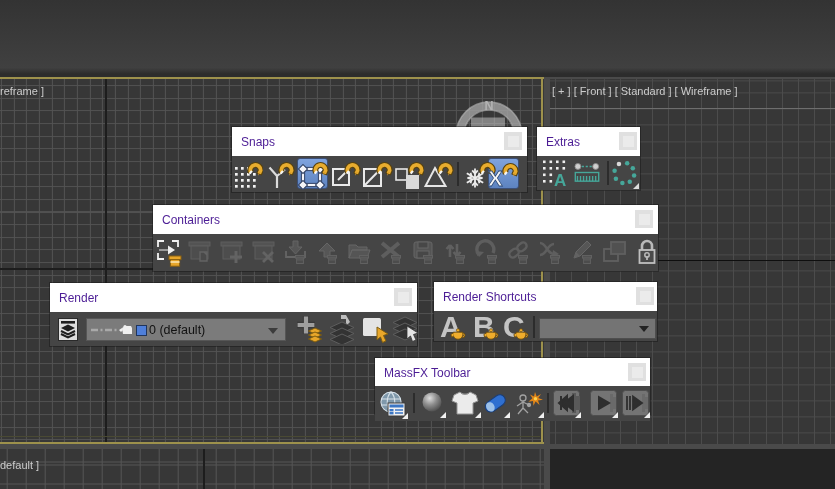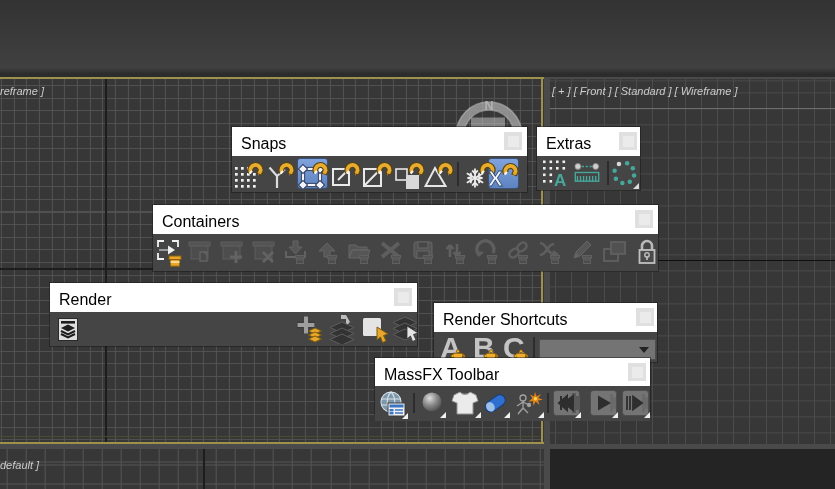--- a/index.html
+++ b/index.html
@@ -26,25 +26,25 @@
       repeating-linear-gradient(to right,#555555 0 1px,transparent 1px 19.03px),
       repeating-linear-gradient(to bottom,#555555 0 1px,transparent 1px 19.03px);
     background-position:6.7px 15.5px;}
   #vpBR{left:549.5px;top:448.5px;width:285.5px;height:41px;background:#242424;}
   .axisv{width:2px;background:#1d1d1d;}
   .axish{height:2px;background:#1d1d1d;}
   
   .yb{background:#9d914c;}
   
   .split{background:#4a4a4a;}
-  .vplabel{color:#cccccc;font-size:11px;letter-spacing:0px;white-space:pre;font-style:italic;}
+  .vplabel{color:#cccccc;font-size:11px;letter-spacing:0px;white-space:pre;}
   
   .panel{position:absolute;box-shadow:0 0 0 1px rgba(20,20,20,0.45);}
   .ptitle{position:absolute;left:0;top:0;right:0;height:29px;background:#ffffff;}
-  .ptitle span{position:absolute;left:9px;top:8px;font-size:16px;color:#000000;}
+  .ptitle span{position:absolute;left:9px;top:8px;font-size:12px;color:#4c1d95;}
   .pclose{position:absolute;top:5px;width:18px;height:18px;background:#e0e0e0;}
   .pclose:after{content:"";position:absolute;left:4px;top:4px;width:11px;height:11px;background:#ebebeb;}
   .pbody{position:absolute;left:0;right:0;background:#454545;}
   .icon{position:absolute;}
   .sep{position:absolute;width:2px;background:#2c2c2c;}
 </style>
 </head>
 <body>
 <div id="root">
 
@@ -370,20 +370,38 @@
     <div class="pbody" style="top:29px;height:34px;">
 
       <div class="abs" style="left:8.3px;top:6px;width:20px;height:23px;background:#dedede;border:1px solid #2a2a2a;box-sizing:border-box;">
         <svg width="18" height="21" viewBox="0 0 18 21">
           <rect x="2" y="2" width="14" height="2.6" fill="#1e1e1e"></rect>
           <path d="M9 5.5 L16 9 L9 12.5 L2 9 Z" fill="#1e1e1e"></path>
           <path d="M2 12 L9 15.5 L16 12 M2 15 L9 18.5 L16 15" fill="none" stroke="#1e1e1e" stroke-width="2"></path>
         </svg>
       </div>
 
+      <div class="abs" style="left:36px;top:6px;width:200px;height:23px;background:#7b7b7b;border:1px solid #565656;box-sizing:border-box;">
+        <svg class="abs" width="28" height="10" style="left:4px;top:6px;">
+          <g stroke="#a9a9a9" stroke-width="2.4">
+            <path d="M0 5 H7 M9.5 5 H11.5"></path>
+            <path d="M14 5 H21 M23.5 5 H25.5"></path>
+          </g>
+        </svg>
+        <svg class="abs" width="16" height="14" viewBox="0 0 16 14" style="left:31px;top:4px;">
+          <path d="M4 5 L7 3 L13 3 L14 5 L14 11 L5 11 Z" fill="#f0f0f0"></path>
+          <path d="M4 5 L1 7 L3 9 L5 7" fill="#f0f0f0"></path>
+          <circle cx="7" cy="3.5" r="1.6" fill="#f0f0f0"></circle>
+        </svg>
+        <div class="abs" style="left:49px;top:5.5px;width:11px;height:11px;background:#4f7fd9;border:1px solid #20355c;box-sizing:border-box;"></div>
+        <div class="abs" style="left:62px;top:4px;font-size:12.5px;color:#111;">0 (default)</div>
+        <svg class="abs" width="10" height="6" style="right:7px;top:9px;">
+            <path d="M0 0 H10 L5 6 Z" fill="#3c3c3c"></path>
+          </svg>
+      </div>
 
       <svg class="icon" width="30" height="30" viewBox="0 0 30 30" style="left:245px;top:2px;">
         <path d="M11 2 V20 M2 11 H20" stroke="#3a3a3a" stroke-width="6.4"></path>
         <path d="M11 2.6 V19.4 M2.6 11 H19.4" stroke="#9e9e9e" stroke-width="4.2"></path>
         <g fill="#e8a62a" stroke="#7c5c10" stroke-width="1">
           <path d="M20 14 L26.5 17 L20 20 L13.5 17 Z"></path>
           <path d="M20 18 L26.5 21 L20 24 L13.5 21 Z"></path>
           <path d="M20 22 L26.5 25 L20 28 L13.5 25 Z"></path>
         </g>
       </svg>
@@ -406,21 +424,21 @@
         <g fill="#333" stroke="#5e5e5e" stroke-width="1">
           <path d="M14 3 L26 8.5 L14 14 L2 8.5 Z"></path>
           <path d="M14 9 L26 14.5 L14 20 L2 14.5 Z"></path>
           <path d="M14 15 L26 20.5 L14 26 L2 20.5 Z"></path>
         </g>
         <path d="M16 12 L27 19 L22.5 20.5 L25 26 L21.5 27.5 L19.5 22 L16 25 Z" fill="#e4e4e4" stroke="#333" stroke-width="0.8"></path>
       </svg>
     </div>
   </div>
 
-  <div class="panel" id="pRS" style="left:434px;top:282px;width:223px;height:59px;margin-top:21px;">
+  <div class="panel" id="pRS" style="left:434px;top:282px;width:223px;height:59px;">
     <div class="ptitle">
         <span>Render Shortcuts</span>
         <div class="pclose" style="right:3px;"></div>
       </div>
     <div class="pbody" style="top:29px;height:30px;">
       <div class="abs" style="left:6px;top:3px;font-size:30px;font-weight:bold;color:#c4c4c4;line-height:26px;">A</div>
       <div class="abs" style="left:39px;top:3px;font-size:30px;font-weight:bold;color:#c4c4c4;line-height:26px;">B</div>
       <div class="abs" style="left:69px;top:3px;font-size:30px;font-weight:bold;color:#c4c4c4;line-height:26px;">C</div>
       <svg class="abs" width="17" height="13" viewBox="0 0 17 13" style="left:16px;top:17px;">
           <use href="#teapot"></use>

